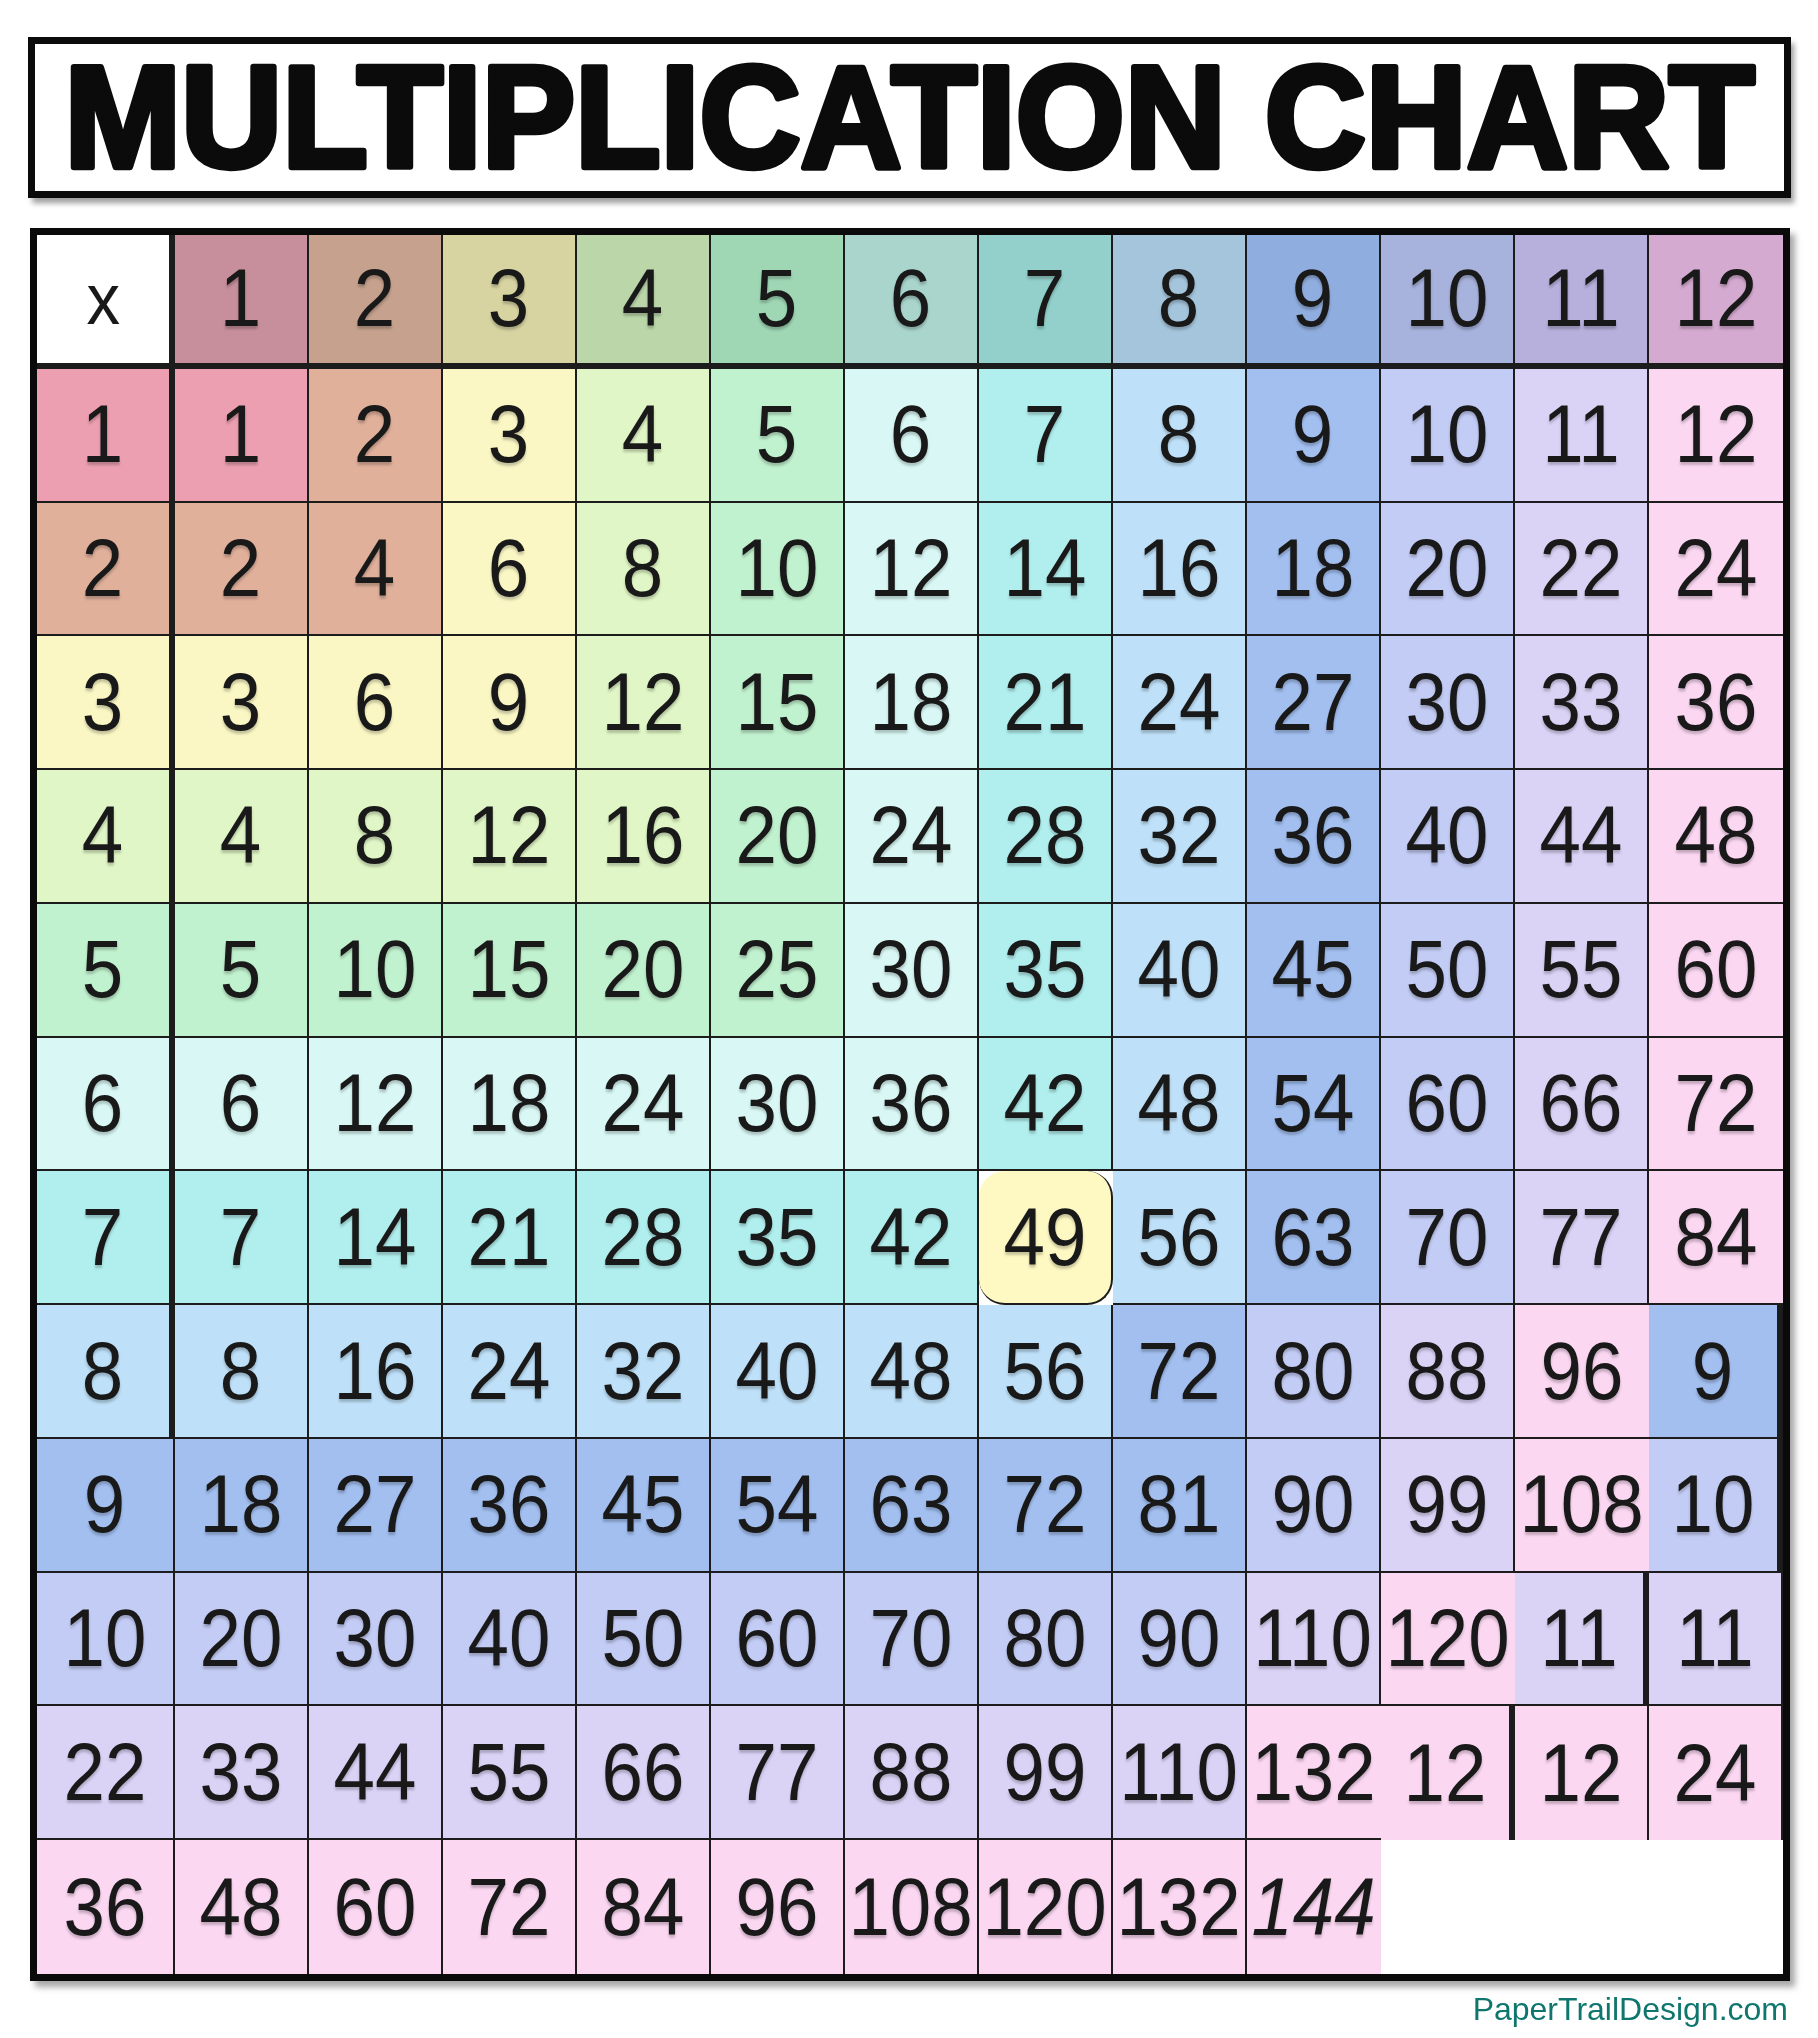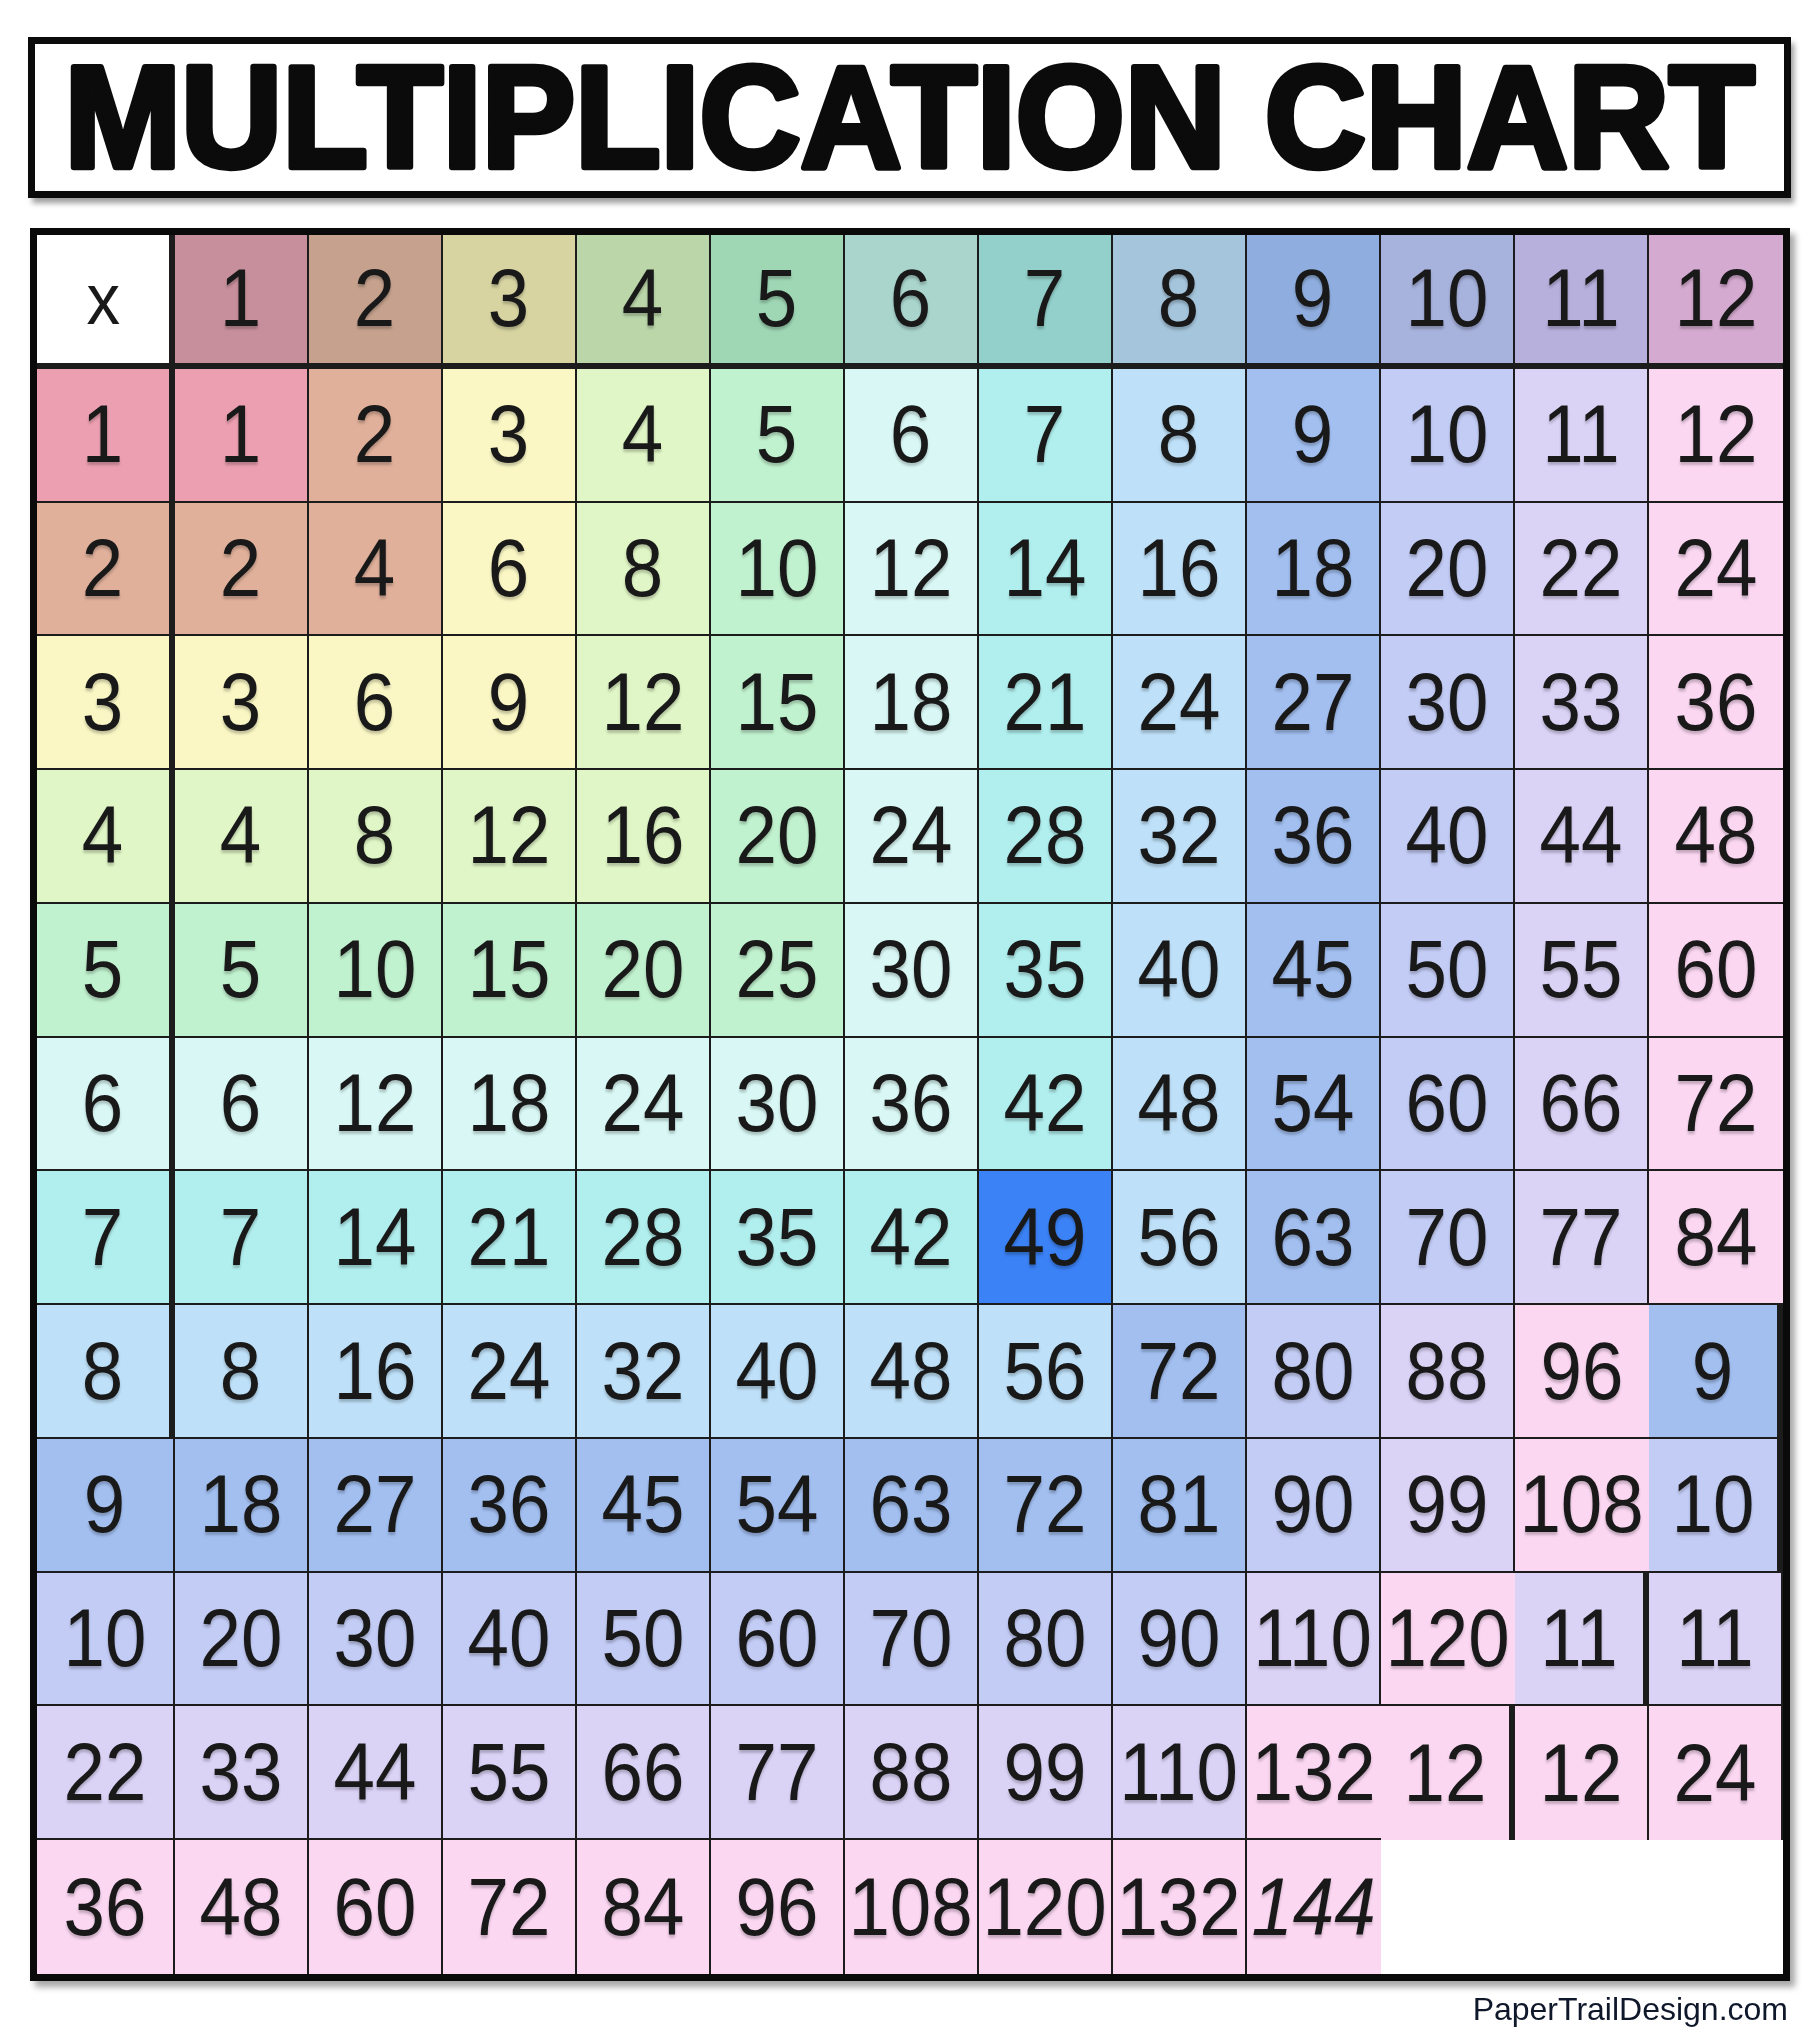--- a/index.html
+++ b/index.html
@@ -51,21 +51,21 @@
     display:inline-block;
     transform:scaleX(.92);
     font-size:81px;line-height:1;
     color:#191919;
     text-shadow:0 2.8px 2.8px rgba(0,0,0,.22);
     white-space:nowrap;
   }
   .corner .num{font-size:73px;text-shadow:none;}
   .footer{
     position:absolute;top:1991px;right:30px;
-    font-size:32px;letter-spacing:0px;color:#0f172a;
+    font-size:32px;letter-spacing:0px;color:#0f766e;
     font-family:"Liberation Sans", sans-serif;
   }
 </style>
 </head>
 <body>
 
 <div class="page">
 
   <div class="title-box">
     <svg viewBox="0 0 1904 159" preserveAspectRatio="xMidYMid meet">
@@ -361,21 +361,21 @@
       </div>
       <div class="cell " style="background: rgb(177, 239, 238);">
         <span class="num">28</span>
       </div>
       <div class="cell " style="background: rgb(177, 239, 238);">
         <span class="num">35</span>
       </div>
       <div class="cell " style="background: rgb(177, 239, 238);">
         <span class="num">42</span>
       </div>
-      <div class="cell " style="background: #3b82f6;">
+      <div class="cell " style="background: #fef9c3; border-radius: 26px;">
         <span class="num">49</span>
       </div>
       <div class="cell " style="background: rgb(190, 224, 248);">
         <span class="num">56</span>
       </div>
       <div class="cell " style="background: rgb(162, 191, 240);">
         <span class="num">63</span>
       </div>
       <div class="cell " style="background: rgb(195, 204, 245);">
         <span class="num">70</span>

